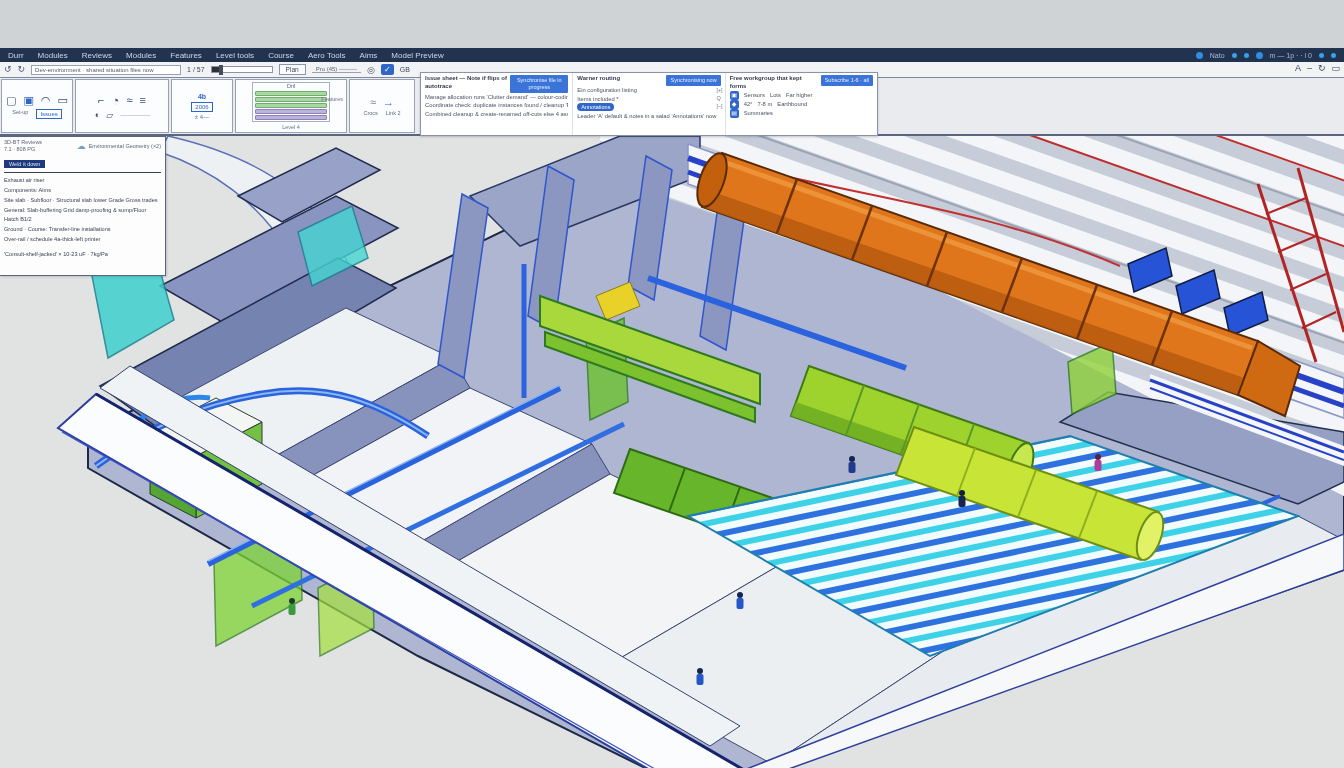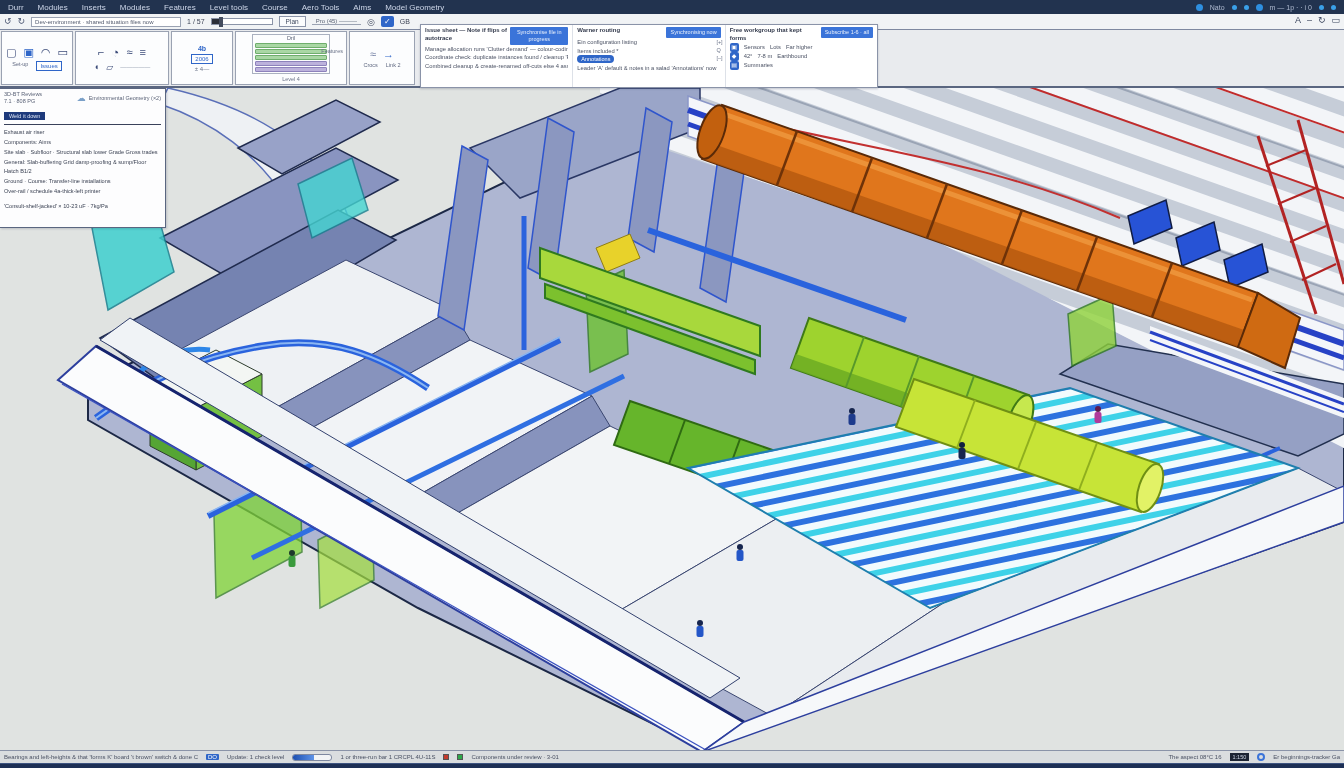--- a/index.html
+++ b/index.html
@@ -3,21 +3,21 @@
 <meta charset="utf-8">
 <style>
   :root{
     --accent:#2f66c8; --titlebar:#22334f; --duct-orange:#e0761c; --duct-green:#9ed32e;
     --pipe-blue:#2a63dd; --glass-cyan:#3fd0cf; --slab-cyan:#3ed2e8; --slab-blue:#2d72df;
     --wall-slate:#7d8ab8; --vp-bg:#e0e3e1; --status-red:#c43b2e; --status-green:#2ea84a;
   }
   *{margin:0;padding:0;box-sizing:border-box;}
   html,body{width:1344px;height:768px;overflow:hidden;background:#cfd3d6;}
   body{font-family:"Liberation Sans","DejaVu Sans",sans-serif;}
-  #app{position:relative;width:1344px;height:648px;background:var(--vp-bg);}
+  #app{position:relative;width:1344px;height:648px;background:var(--vp-bg);margin-top:48px;}
 
   
   .titlebar{position:absolute;left:0;top:0;width:1344px;height:14px;background:var(--titlebar);
     display:flex;align-items:center;gap:14px;padding:0 8px;color:#cdd6e8;font-size:8px;}
   .titlebar .menu-item{white-space:nowrap;cursor:default;}
   .titlebar .spacer{flex:1;}
   .tb-dot{width:7px;height:7px;border-radius:50%;background:#2e8fe0;display:inline-block;}
   .tb-dot.small{width:5px;height:5px;background:#3aa0e8;}
   .titlebar .right{display:flex;align-items:center;gap:7px;font-size:7px;color:#aebad0;}
 
@@ -115,28 +115,28 @@
   .grow{flex:1;}
 </style>
 </head>
 <body>
 
 <div id="app">
 
   <div class="titlebar">
     <span class="menu-item">Durr</span>
     <span class="menu-item">Modules</span>
-    <span class="menu-item">Inserts</span>
+    <span class="menu-item">Reviews</span>
     <span class="menu-item">Modules</span>
     <span class="menu-item">Features</span>
     <span class="menu-item">Level tools</span>
     <span class="menu-item">Course</span>
     <span class="menu-item">Aero Tools</span>
     <span class="menu-item">Aims</span>
-    <span class="menu-item">Model Geometry</span>
+    <span class="menu-item">Model Preview</span>
     <span class="spacer"></span>
     <span class="right">
       <span class="tb-dot"></span>
       <span>Nato</span>
       <span class="tb-dot small"></span>
       <span class="tb-dot small"></span>
       <span class="tb-dot"></span>
       <span>m — 1p · · i 0</span>
       <span class="tb-dot small"></span>
       <span class="tb-dot small"></span>

